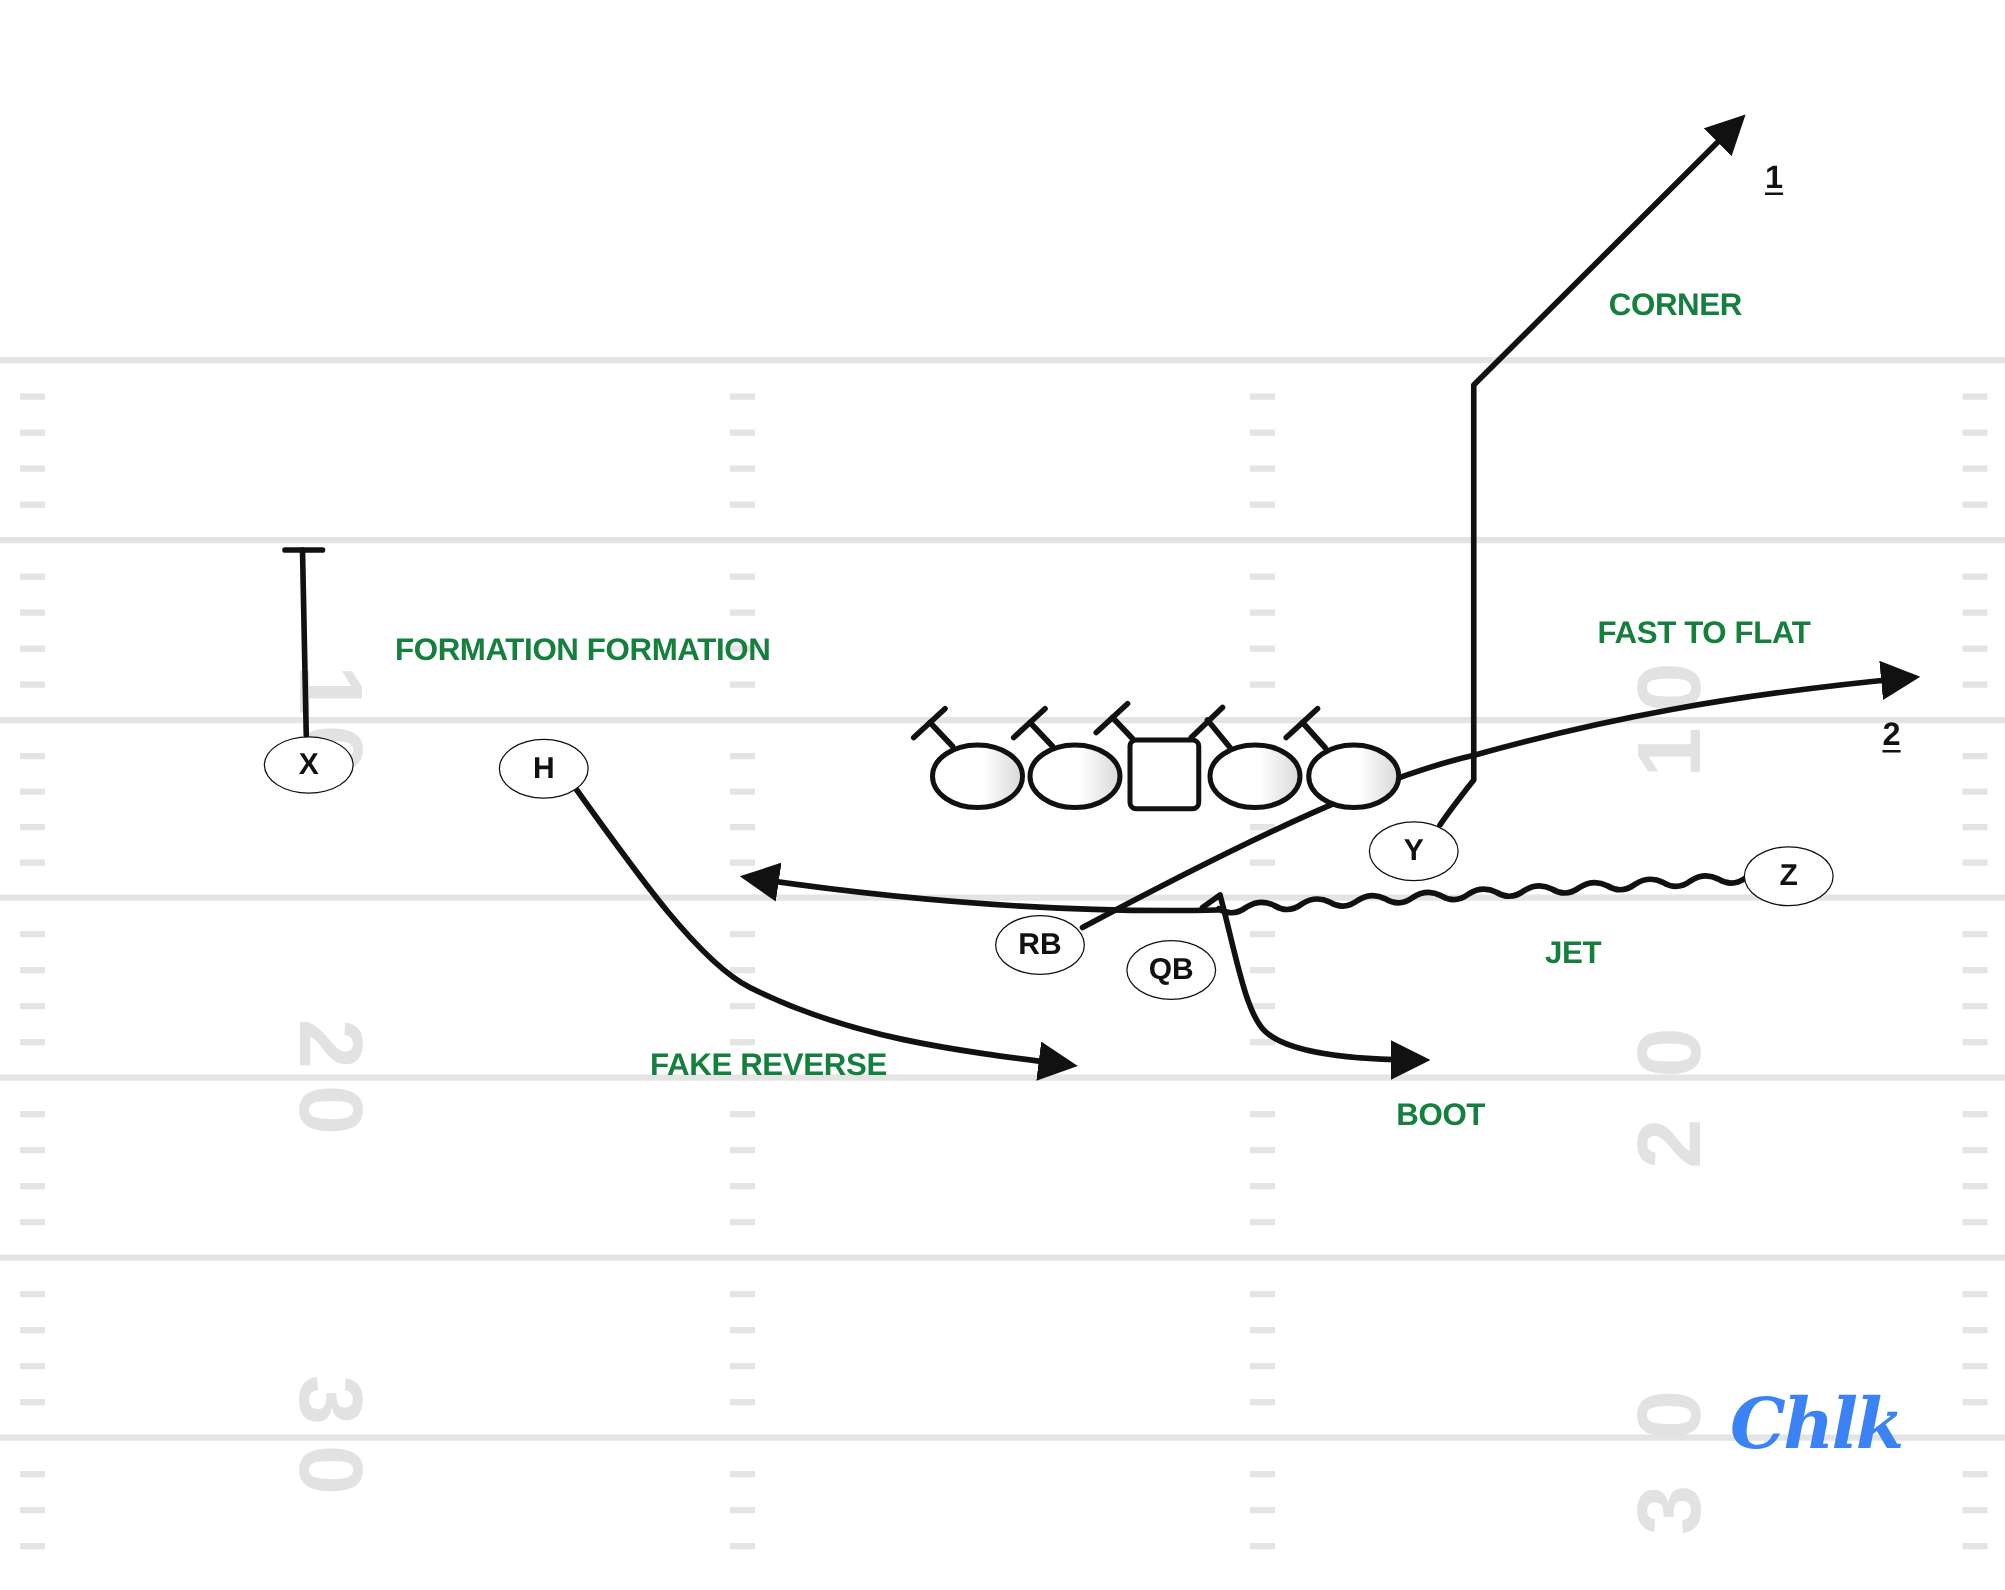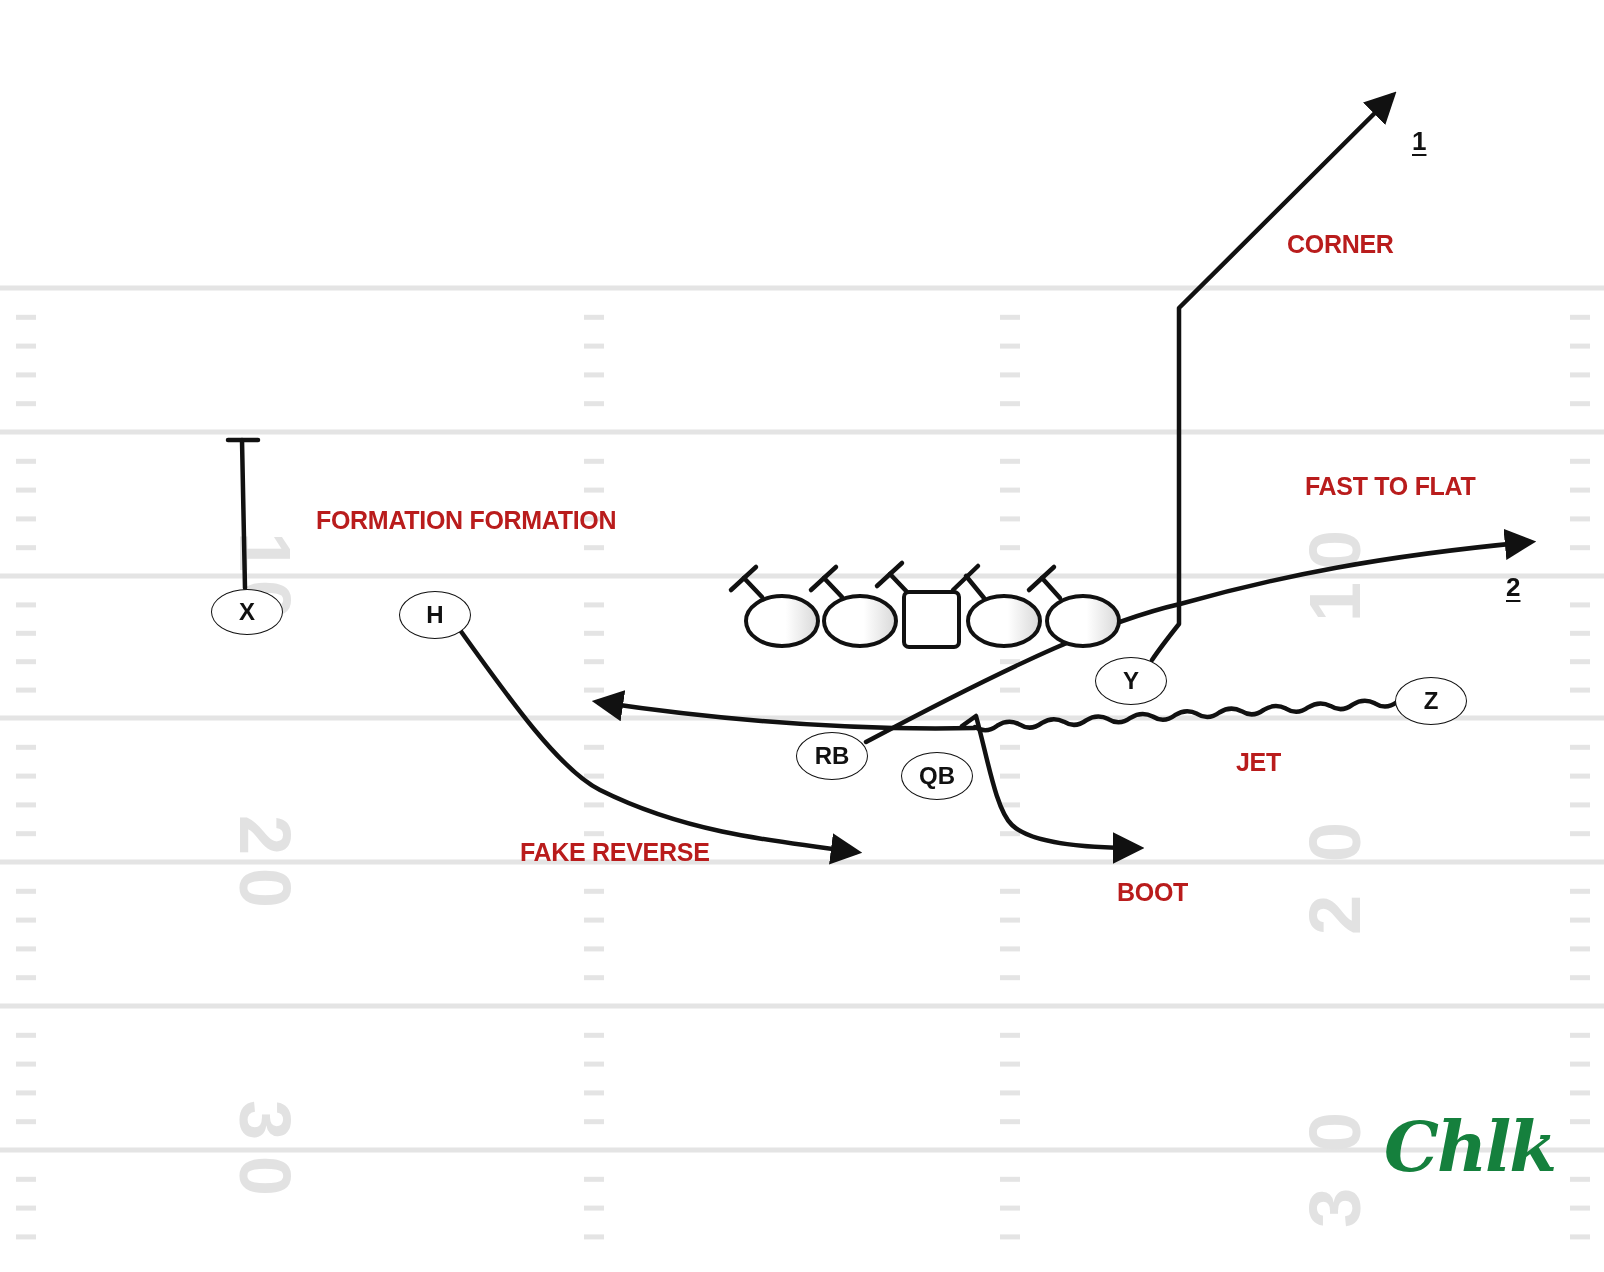--- a/index.html
+++ b/index.html
@@ -1,21 +1,21 @@
 <!DOCTYPE html>
 <html><head>
 <meta charset="utf-8">
 <style>
   html, body { margin: 0; padding: 0; background: #ffffff; }
   body { width: 1604px; height: 1272px; position: relative; overflow: hidden; font-family: "Liberation Sans", sans-serif; }
   #field { position: absolute; left: 0; top: 0; width: 1604px; height: 1272px; }
-  .label { position: absolute; font-family: "Liberation Sans", sans-serif; font-weight: bold; font-size: 25px; color: #b91c1c; white-space: nowrap; letter-spacing: -0.3px; }
+  .label { position: absolute; font-family: "Liberation Sans", sans-serif; font-weight: bold; font-size: 25px; color: #15803d; white-space: nowrap; letter-spacing: -0.3px; }
   .num-label { position: absolute; font-family: "Liberation Sans", sans-serif; font-weight: bold; font-size: 26px; color: #111; text-decoration: underline; text-underline-offset: 4px; }
   .player { position: absolute; border: 1.5px solid #111; border-radius: 50%; background: #fff; display: flex; align-items: center; justify-content: center; font-family: "Liberation Sans", sans-serif; font-weight: bold; font-size: 24px; color: #111; box-sizing: border-box; }
-  .logo { position: absolute; font-family: "DejaVu Serif", serif; font-style: italic; font-size: 69px; color: #15803d; font-weight: bold; letter-spacing: -2px; }
+  .logo { position: absolute; font-family: "DejaVu Serif", serif; font-style: italic; font-size: 56px; color: #3b82f6; font-weight: bold; letter-spacing: -2px; }
 </style>
 </head>
 <body>
 
 <svg id="field" viewBox="0 0 1604 1272" xmlns="http://www.w3.org/2000/svg">
   <defs>
     <marker id="arrow" viewBox="0 0 10 10" refX="8" refY="5" markerWidth="7" markerHeight="7" orient="auto-start-reverse">
       <path d="M0,0 L10,5 L0,10 z" fill="#111"></path>
     </marker>
     <linearGradient id="olgrad" x1="0" x2="1" y1="0" y2="0">
@@ -205,19 +205,19 @@
 <div class="player" style="left:211px;top:589px;width:72px;height:46px;">X</div>
 <div class="player" style="left:399px;top:591px;width:72px;height:48px;">H</div>
 <div class="player" style="left:1095px;top:657px;width:72px;height:48px;">Y</div>
 <div class="player" style="left:1395px;top:677px;width:72px;height:48px;">Z</div>
 <div class="player" style="left:796px;top:732px;width:72px;height:48px;">RB</div>
 <div class="player" style="left:901px;top:740px;width:72px;height:48px;margin-top:12px;">QB</div>
 
 <div class="label" style="left:316px;top:506px;">FORMATION FORMATION</div>
 <div class="label" style="left:1287px;top:230px;">CORNER</div>
 <div class="num-label" style="left:1412px;top:126px;">1</div>
-<div class="label" style="left:1278px;top:472px;margin-left:27px;">FAST TO FLAT</div>
+<div class="label" style="left:1278px;top:492px;">FAST TO FLAT</div>
 <div class="num-label" style="left:1506px;top:572px;">2</div>
 <div class="label" style="left:1236px;top:748px;">JET</div>
 <div class="label" style="left:474px;top:838px;margin-left:46px;">FAKE REVERSE</div>
 <div class="label" style="left:1085px;top:878px;margin-left:32px;">BOOT</div>
 
 <div class="logo" style="left:1384px;top:1106px;">Chlk</div>
 
 </body></html>

